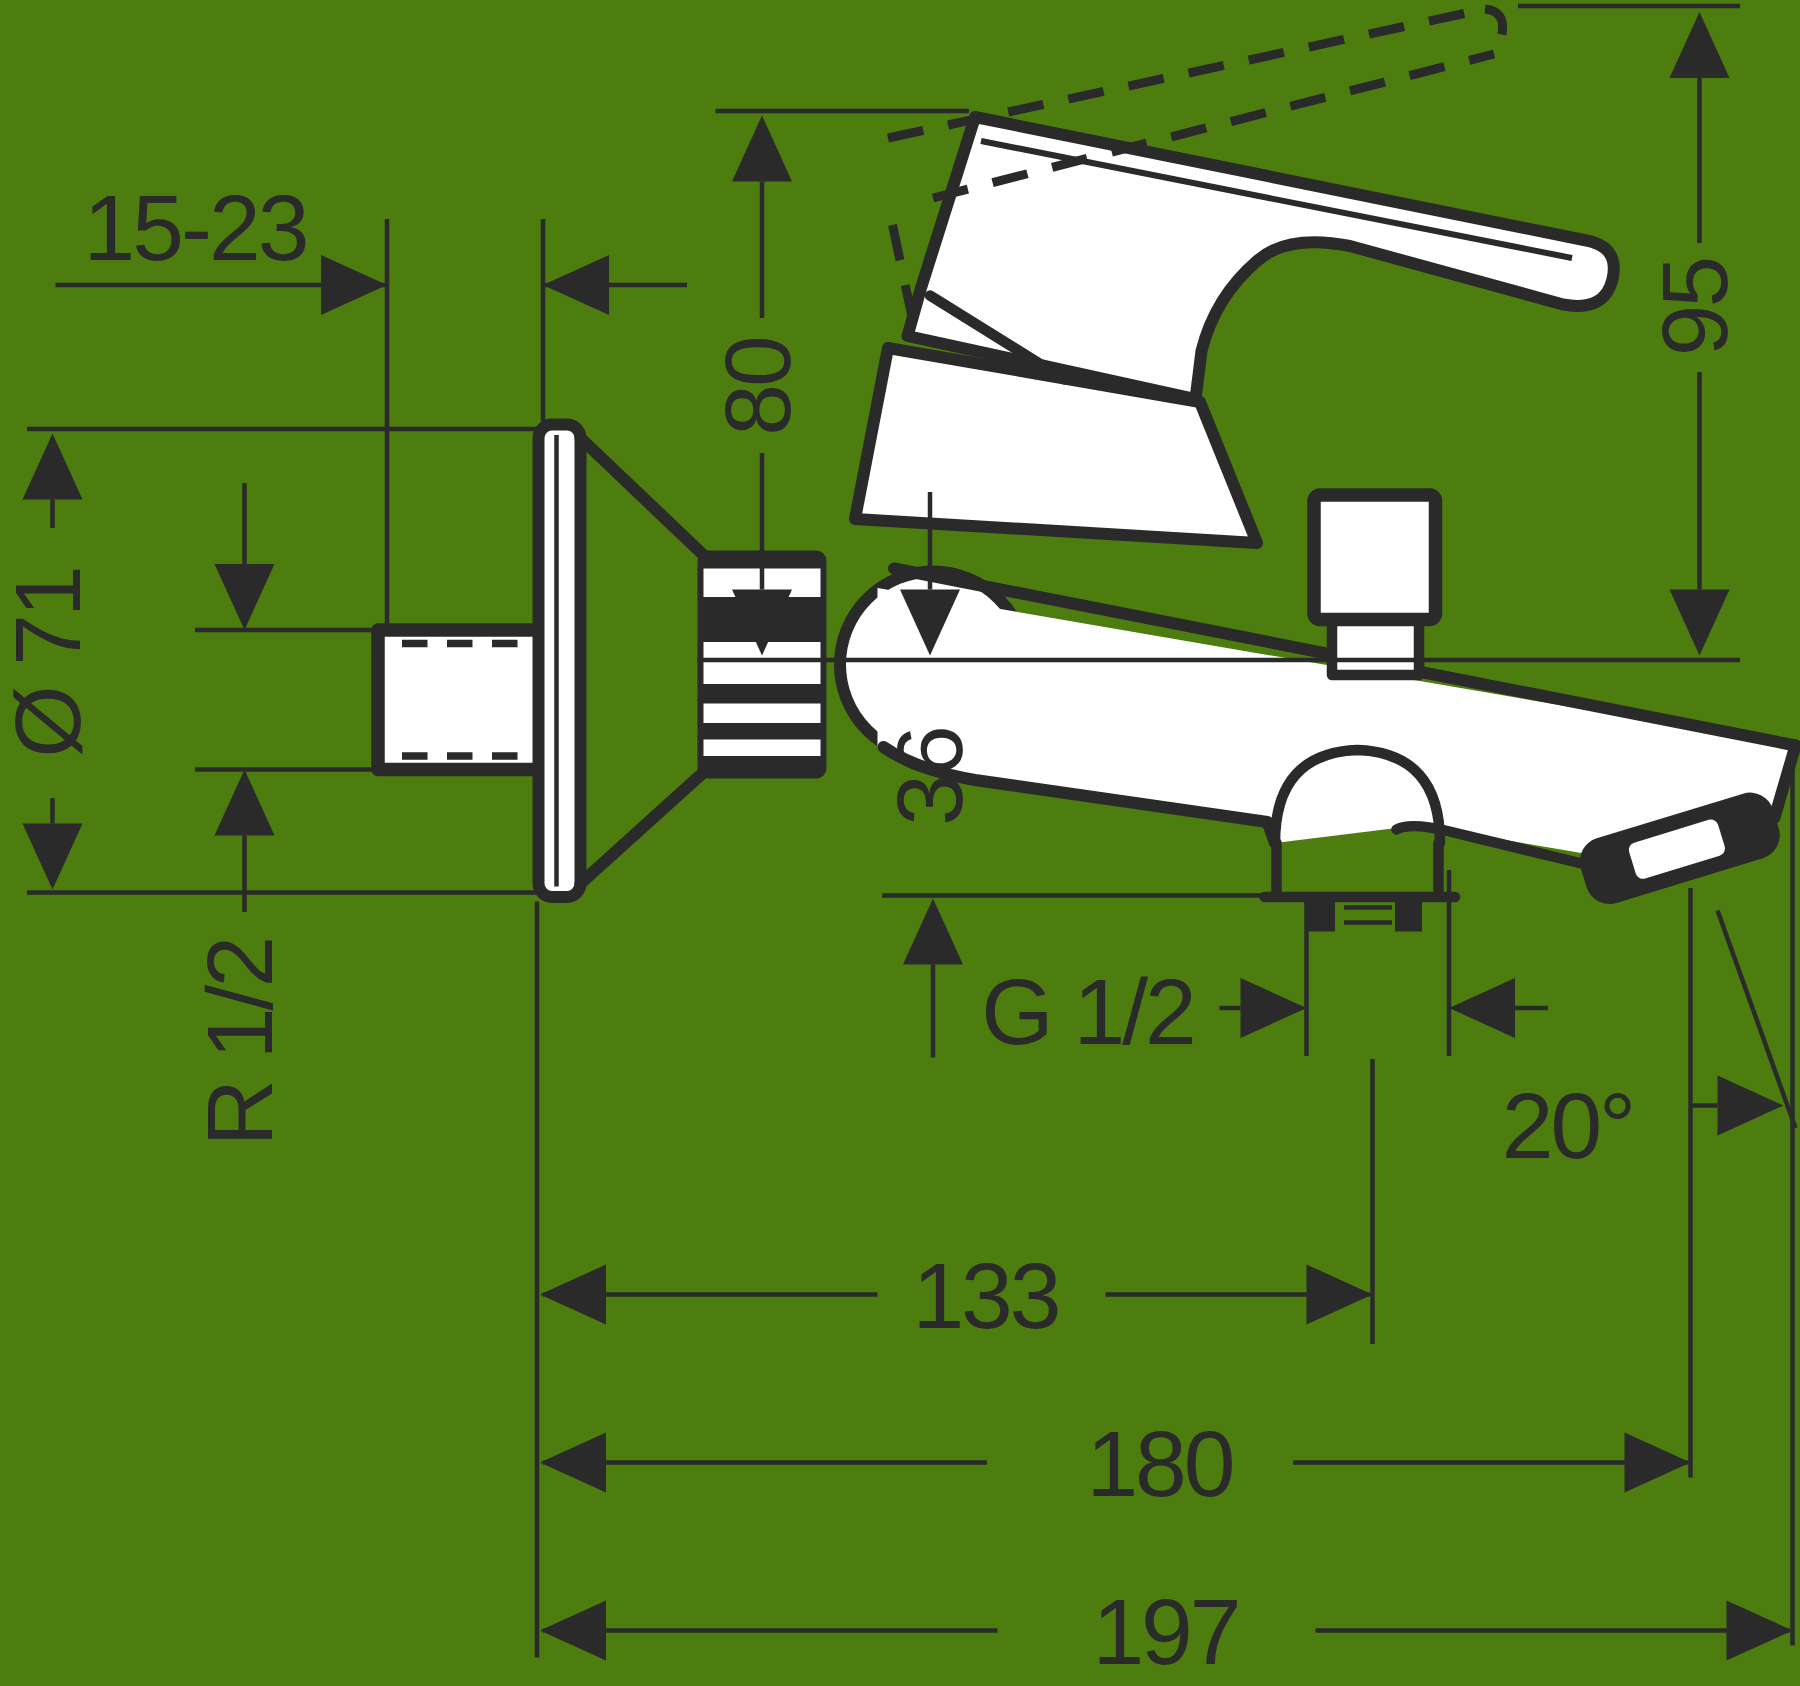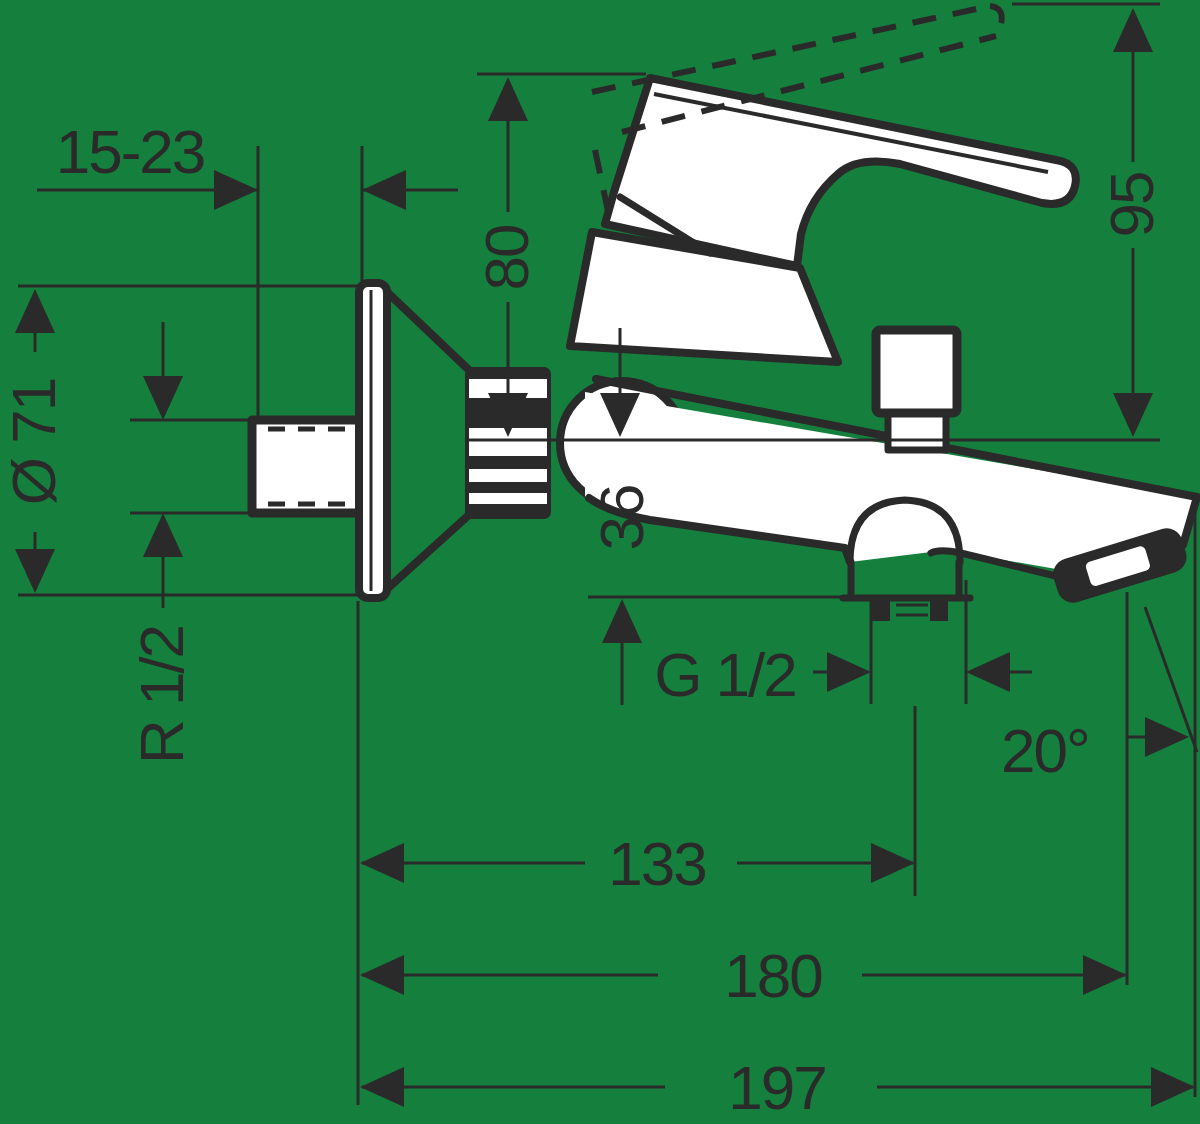--- a/index.html
+++ b/index.html
@@ -1,16 +1,16 @@
 <!DOCTYPE html>
 <html><head>
 <meta charset="utf-8">
 <style>
   html,body{margin:0;padding:0;background:#ffffff;}
-  .stage{width:1200px;height:1124px;background:#15803d;position:relative;overflow:hidden;}
+  .stage{width:1200px;height:1124px;background:#4d7c0f;position:relative;overflow:hidden;}
   .dim{font-family:"Liberation Sans",sans-serif;font-size:62px;fill:#2a2a2a;text-anchor:middle;letter-spacing:-2px;}
   .thin{stroke:#2a2a2a;stroke-width:3;fill:none;stroke-linecap:butt;}
   .thick{stroke:#2a2a2a;stroke-width:8;fill:none;stroke-linejoin:round;stroke-linecap:round;}
   .t7{stroke-width:7;}
   .t9{stroke-width:9;}
   .t4{stroke-width:4;}
   .fillw{fill:#ffffff;}
   .arr{fill:#2a2a2a;stroke:none;}
   .blk{fill:#2a2a2a;stroke:none;}
   .dash{stroke:#2a2a2a;stroke-width:6;fill:none;stroke-dasharray:24 17;stroke-linecap:butt;}

